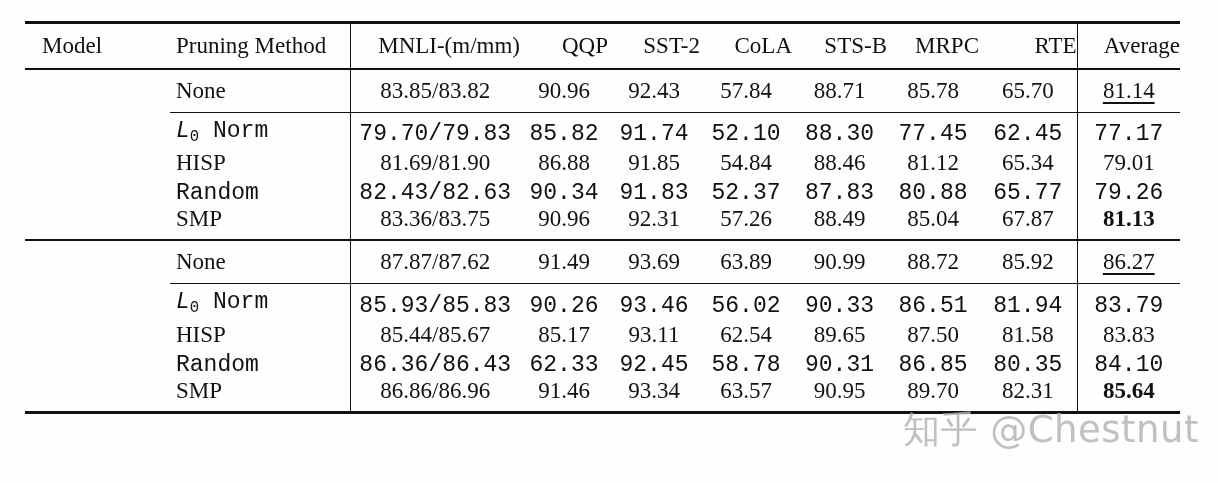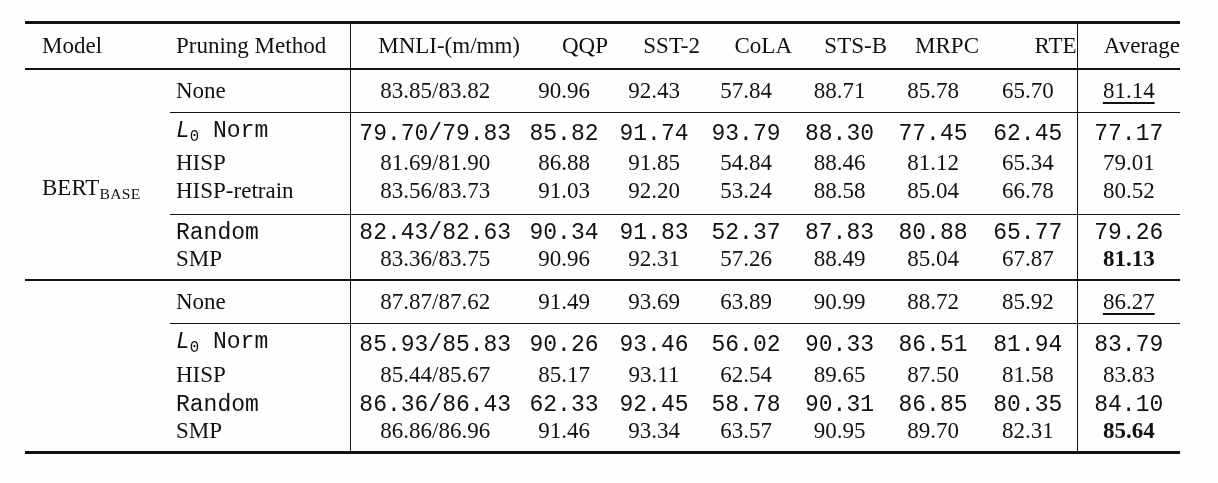--- a/index.html
+++ b/index.html
@@ -91,50 +91,38 @@
           <td class="col-val">85.78</td>
           <td class="col-val">65.70</td>
           <td class="col-avg avg-underline">81.14</td>
         </tr>
         <tr class="row-first">
           <td class="col-model"></td>
           <td class="col-method"><span class="seg-italic">L</span><span class="seg-sub">0</span><span class="seg-normal"> Norm</span></td>
           <td class="col-val col-mnli">79.70/79.83</td>
           <td class="col-val">85.82</td>
           <td class="col-val">91.74</td>
-          <td class="col-val">93.79</td>
+          <td class="col-val">52.10</td>
           <td class="col-val">88.30</td>
           <td class="col-val">77.45</td>
           <td class="col-val">62.45</td>
           <td class="col-avg avg-normal">77.17</td>
         </tr>
         <tr class="">
           <td class="col-model"></td>
           <td class="col-method"><span class="seg-normal">HISP</span></td>
           <td class="col-val col-mnli">81.69/81.90</td>
           <td class="col-val">86.88</td>
           <td class="col-val">91.85</td>
           <td class="col-val">54.84</td>
           <td class="col-val">88.46</td>
           <td class="col-val">81.12</td>
           <td class="col-val">65.34</td>
           <td class="col-avg avg-normal">79.01</td>
         </tr>
-        <tr class="row-last subgroup-end">
-          <td class="col-model"><span class="seg-normal">BERT</span><span class="seg-subcaps">BASE</span></td>
-          <td class="col-method"><span class="seg-normal">HISP-retrain</span></td>
-          <td class="col-val col-mnli">83.56/83.73</td>
-          <td class="col-val">91.03</td>
-          <td class="col-val">92.20</td>
-          <td class="col-val">53.24</td>
-          <td class="col-val">88.58</td>
-          <td class="col-val">85.04</td>
-          <td class="col-val">66.78</td>
-          <td class="col-avg avg-normal">80.52</td>
-        </tr>
         <tr class="row-first">
           <td class="col-model"></td>
           <td class="col-method"><span class="seg-normal">Random</span></td>
           <td class="col-val col-mnli">82.43/82.63</td>
           <td class="col-val">90.34</td>
           <td class="col-val">91.83</td>
           <td class="col-val">52.37</td>
           <td class="col-val">87.83</td>
           <td class="col-val">80.88</td>
           <td class="col-val">65.77</td>
@@ -207,13 +195,14 @@
           <td class="col-val">91.46</td>
           <td class="col-val">93.34</td>
           <td class="col-val">63.57</td>
           <td class="col-val">90.95</td>
           <td class="col-val">89.70</td>
           <td class="col-val">82.31</td>
           <td class="col-avg avg-bold">85.64</td>
         </tr>
       </tbody>
   </table>
+  <div class="watermark">知乎 @Chestnut</div>
 </div>
 
 </body></html>

